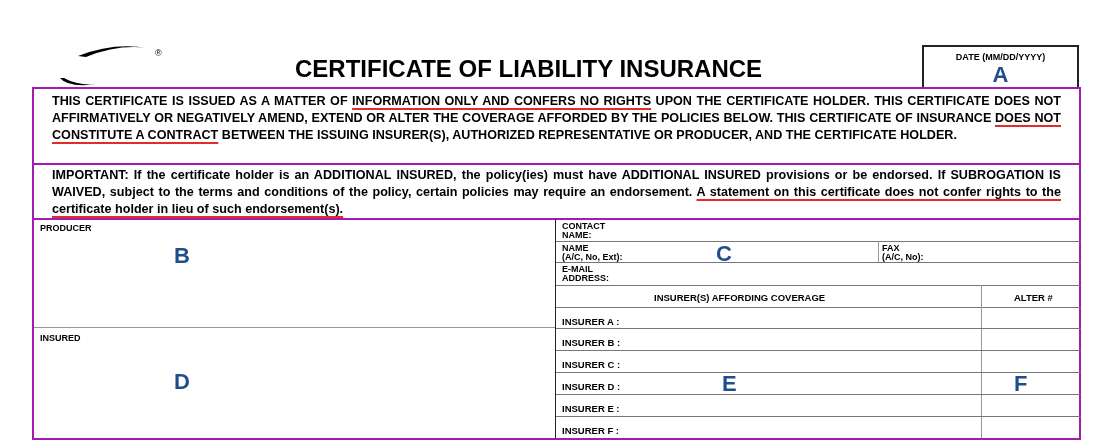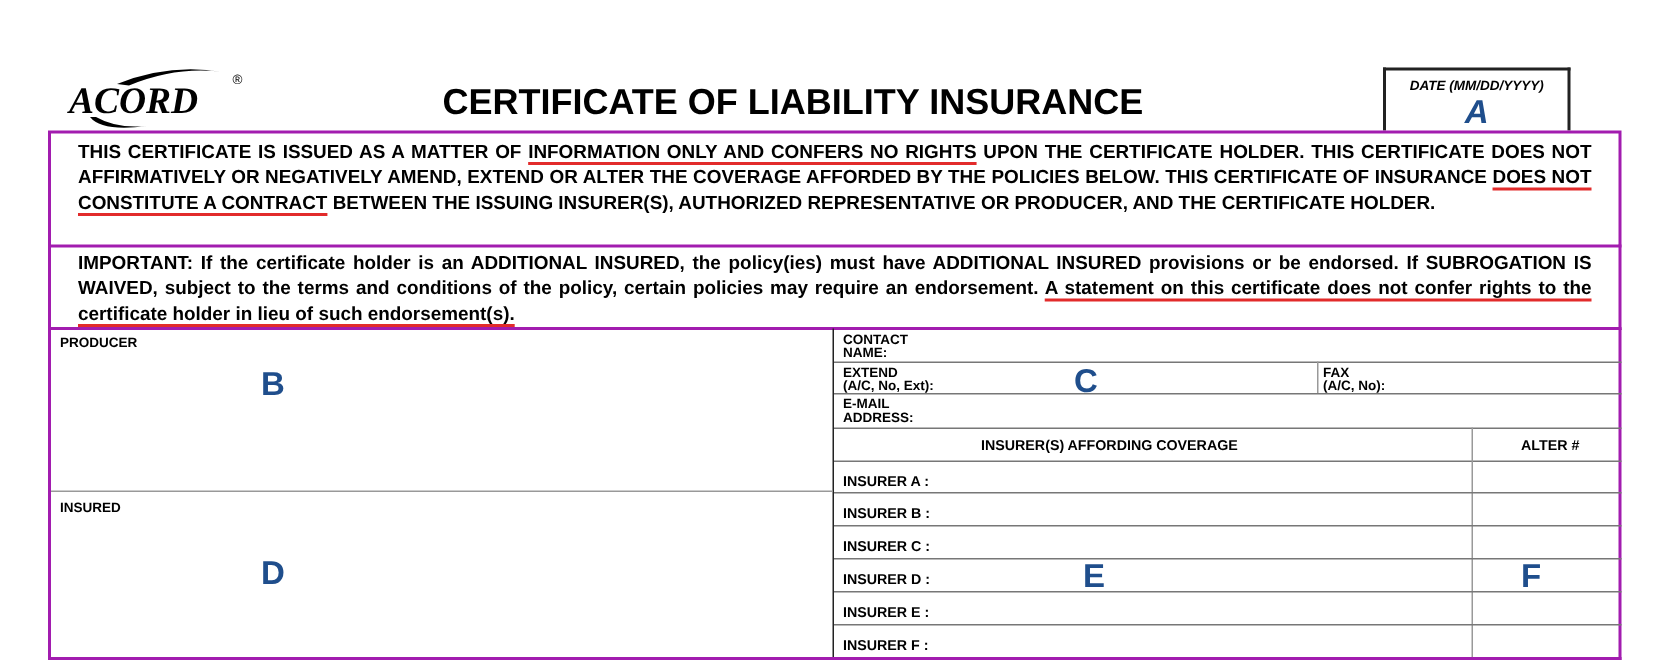--- a/index.html
+++ b/index.html
@@ -2,21 +2,21 @@
 <html><head>
 <meta charset="utf-8">
 <style>
   html, body { margin:0; padding:0; background:#ffffff; }
   body { width:1110px; height:444px; position:relative; overflow:hidden; font-family:"Liberation Sans", sans-serif; color:#000; }
   .abs { position:absolute; }
   .logo { left:38px; top:42px; width:130px; height:46px; }
   .logo-text { position:absolute; left:8px; top:12px; font-family:"Liberation Serif", serif; font-style:italic; font-weight:bold; font-size:25px; letter-spacing:0px; color:#000; }
   .logo-reg { position:absolute; left:117px; top:6px; font-size:9px; }
   .title { left:295px; top:55px; font-size:24px; font-weight:bold; letter-spacing:0px; white-space:nowrap; }
-  .date-box { left:922px; top:45px; width:125px; height:42px; border:2px solid #222; border-bottom:none; box-sizing:border-box;font-style:italic; }
+  .date-box { left:922px; top:45px; width:157px; height:42px; border:2px solid #222; border-bottom:none; box-sizing:border-box; }
   .date-label { position:absolute; left:0; right:0; top:5px; text-align:center; font-size:9px; font-weight:bold; }
   .marker { color:#1f4e8c; font-weight:bold; font-size:22px; font-family:"Liberation Sans", sans-serif; }
   .date-marker { position:absolute; left:0; right:0; top:15px; text-align:center; }
   .box { left:32px; width:1049px; border:2px solid #a21caf; box-sizing:border-box; }
   .notice1 { top:87px; height:78px; padding:4px 18px 0 18px; }
   .notice2 { top:163px; height:57px; padding:4px 18px 0 18px; border-top:none; }
   .ntext { font-size:12.6px; font-weight:bold; line-height:17px; text-align:justify; text-align-last:left; }
   .ul { text-decoration:underline; text-decoration-color:#e22b2b; text-decoration-thickness:2px; text-underline-offset:3px; }
   .grid { top:219px; height:221px; border-top:none; }
   .vline { position:absolute; background:#555; width:1px; }
@@ -25,21 +25,20 @@
   .ins-lbl { position:absolute; font-size:9.5px; font-weight:bold; }
 </style>
 </head>
 <body>
 
 <div class="abs logo">
   <svg width="130" height="46" style="position:absolute;left:0;top:0">
     <path d="M40 14 Q75 0 110 6 Q80 2 48 15 Z" fill="#000"></path>
     <path d="M22 36 Q30 46 60 42 Q40 44 26 36 Z" fill="#000"></path>
   </svg>
-  <span class="logo-text">ACORD</span>
   <span class="logo-reg">®</span>
 </div>
 
 <div class="abs title">CERTIFICATE OF LIABILITY INSURANCE</div>
 
 <div class="abs date-box">
   <div class="date-label">DATE (MM/DD/YYYY)</div>
   <div class="date-marker marker">A</div>
 </div>
 
@@ -62,21 +61,21 @@
   <div class="hline" style="left:0;width:521px;top:108px;background:#999;"></div>
 
   <div class="lbl" style="left:6px;top:115px;text-align:center;">INSURED</div>
   <div class="abs marker" style="left:140px;top:150px;">D</div>
   <div class="abs" style="left:0;top:109px;width:521px;height:110px;"></div>
 
   <div class="lbl" style="left:528px;top:3px;"><span>CONTACT</span><br><span>NAME:</span></div>
   <div class="abs" style="left:600px;top:0;width:445px;height:22px;"></div>
   <div class="hline" style="left:522px;width:525px;top:22px;"></div>
 
-  <div class="lbl" style="left:528px;top:25px;"><span>EXTEND</span><br><span>(A/C, No, Ext):</span></div>
+  <div class="lbl" style="left:528px;top:25px;"><span>NAME</span><br><span>(A/C, No, Ext):</span></div>
   <div class="abs marker" style="left:682px;top:22px;">C</div>
   <div class="abs" style="left:600px;top:22px;width:245px;height:21px;"></div>
   <div class="vline" style="left:844px;top:22px;height:21px;background:#999;"></div>
   <div class="lbl" style="left:848px;top:25px;"><span>FAX</span><br><span>(A/C, No):</span></div>
   <div class="abs" style="left:900px;top:22px;width:145px;height:21px;"></div>
   <div class="hline" style="left:522px;width:525px;top:43px;"></div>
 
   <div class="lbl" style="left:528px;top:46px;"><span>E-MAIL</span><br><span>ADDRESS:</span></div>
   <div class="abs" style="left:600px;top:43px;width:445px;height:23px;"></div>
   <div class="hline" style="left:522px;width:525px;top:66px;"></div>

